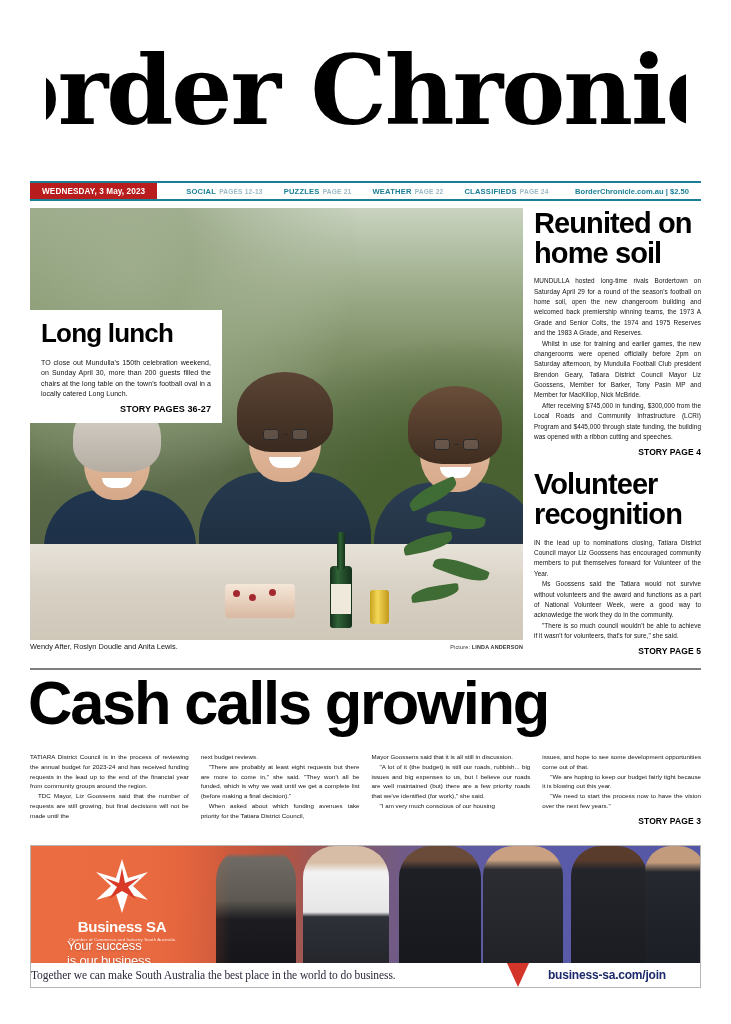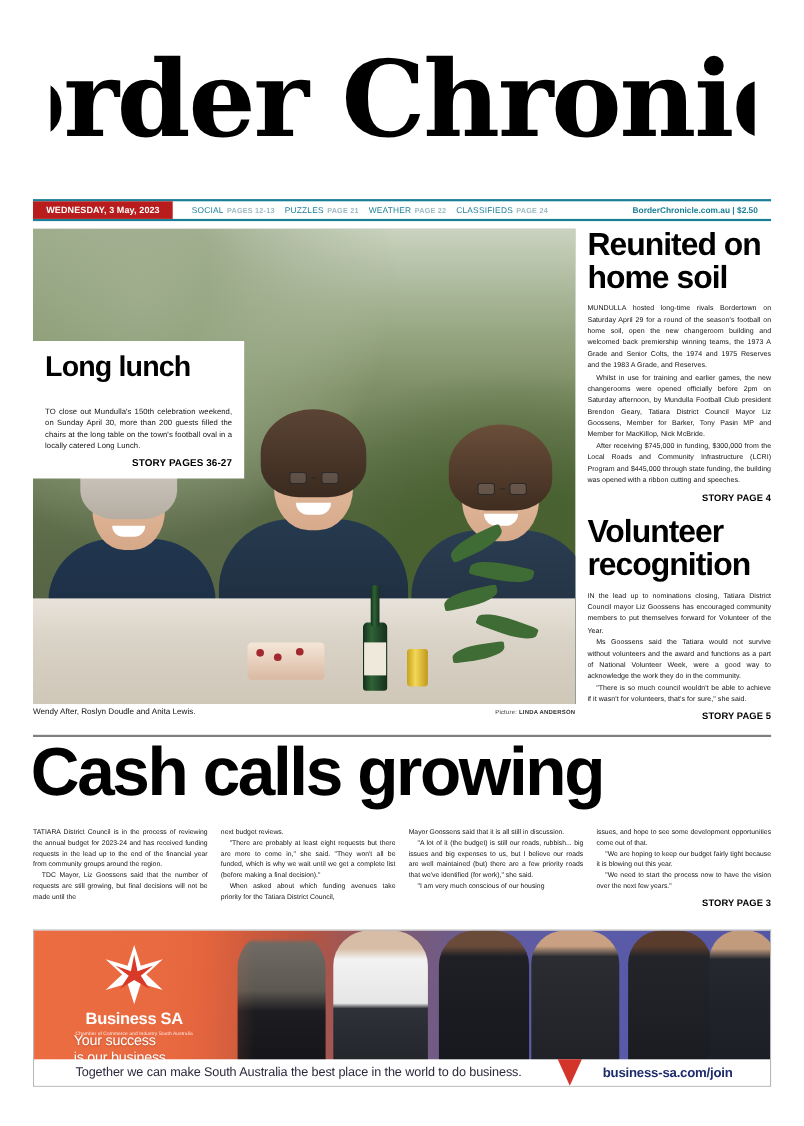--- a/index.html
+++ b/index.html
@@ -41,21 +41,21 @@
     white-space: nowrap;
   }
   .infobar-links {
     flex: 1;
     display: flex; align-items: center;
     gap: 9px;
     padding-left: 17px;
     white-space: nowrap;
   }
   .ib-item { display: flex; align-items: baseline; gap: 3px; }
-  .ib-name { color: #1a7f96; font-size: 7.6px; font-weight: 400; letter-spacing: 0.2px; }
+  .ib-name { color: #1a7f96; font-size: 7.6px; font-weight: 700; letter-spacing: 0.2px; margin-left: 12px; }
   .ib-page { color: #9bb9c2; font-size: 6.6px; font-weight: 600; letter-spacing: 0.2px; }
   .infobar-web {
     display: flex; align-items: center;
     padding-right: 12px;
     color: #1a7f96;
     font-size: 7.6px; font-weight: 700;
     white-space: nowrap;
   }
 
   
@@ -128,21 +128,21 @@
 
   
   .caption-box {
     position: absolute; left: 30px; top: 310px;
     width: 192px; background: #ffffff;
     padding: 10px 11px 9px 11px;
   }
   .caption-kicker {
     font-family: "Liberation Sans", sans-serif;
     font-weight: 700; font-size: 26px; line-height: 1.02;
-    letter-spacing: -0.8px; color: #000; margin-bottom: 23px;
+    letter-spacing: -0.8px; color: #000; margin-bottom: 11px;
   }
   .caption-body {
     font-family: "Liberation Sans", sans-serif;
     font-size: 7px; line-height: 1.52; color: #111;
     text-align: justify; letter-spacing: 0.05px;
   }
   .caption-story {
     font-weight: 700; font-size: 9px; text-align: right;
     margin-top: 4px; letter-spacing: 0.1px;
   }
@@ -248,22 +248,22 @@
     font-weight: 400; letter-spacing: -0.2px;
     text-shadow: 0 1px 2px rgba(0,0,0,0.22);
   }
   .ad-person { position: absolute; bottom: 0; }
   .ad-bar {
     position: absolute; left: 0; bottom: 0; width: 671px; height: 24px;
     background: #ffffff;
     display: flex; align-items: center;
   }
   .ad-bar-text {
-    flex: 1; text-align: center;
-    font-size: 11.5px; color: #2a2a3d; letter-spacing: -0.1px;
+    flex: 1; text-align: left;
+    font-size: 11.5px; color: #2a2a3d; letter-spacing: -0.1px; font-family: Liberation Serif, serif;
   }
   .ad-bar-arrow {
     position: absolute; left: 476px; bottom: 0;
     width: 0; height: 0;
     border-left: 11px solid transparent;
     border-right: 11px solid transparent;
     border-top: 24px solid #d4352b;
   }
   .ad-bar-url {
     width: 190px; text-align: center;

